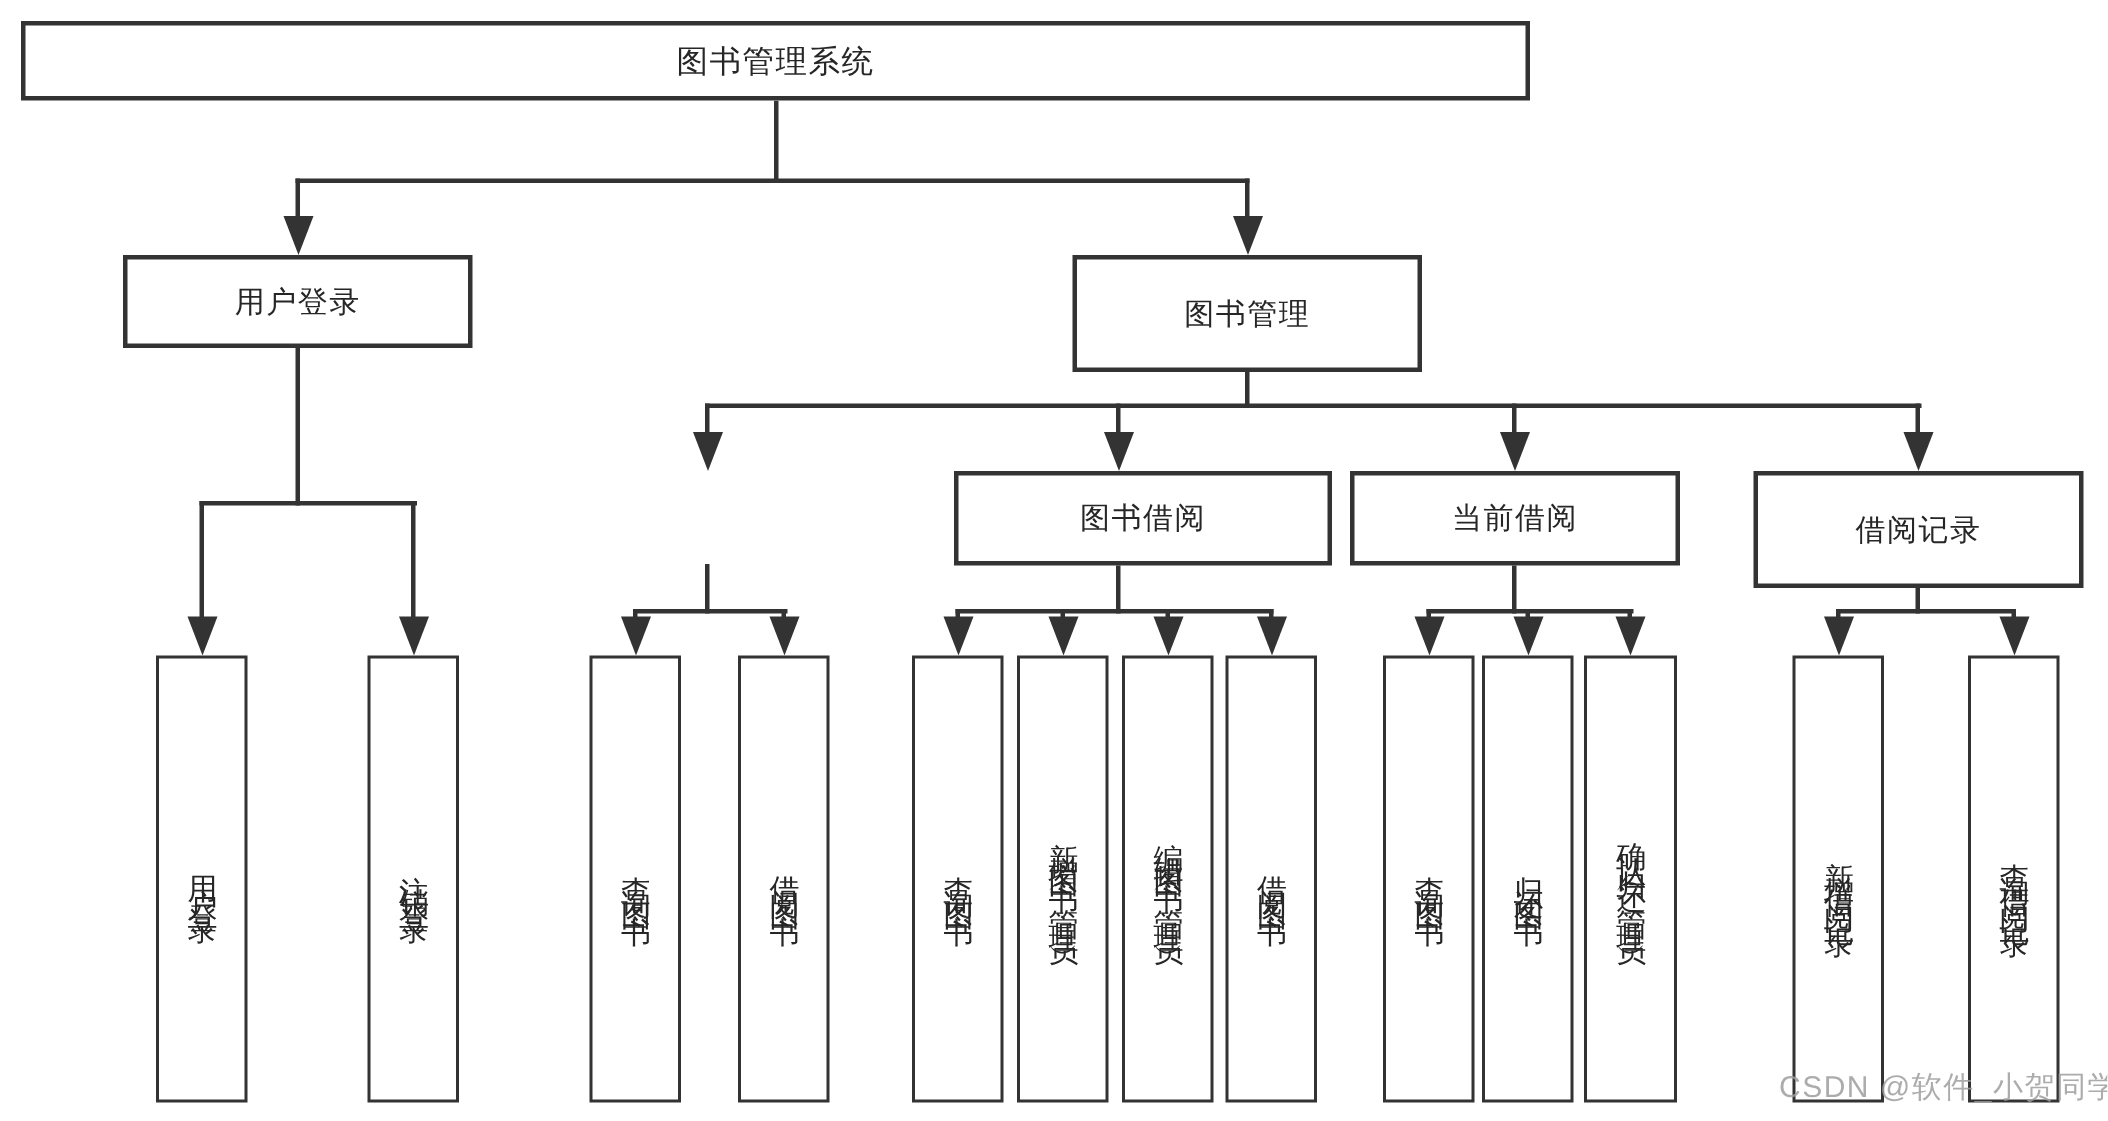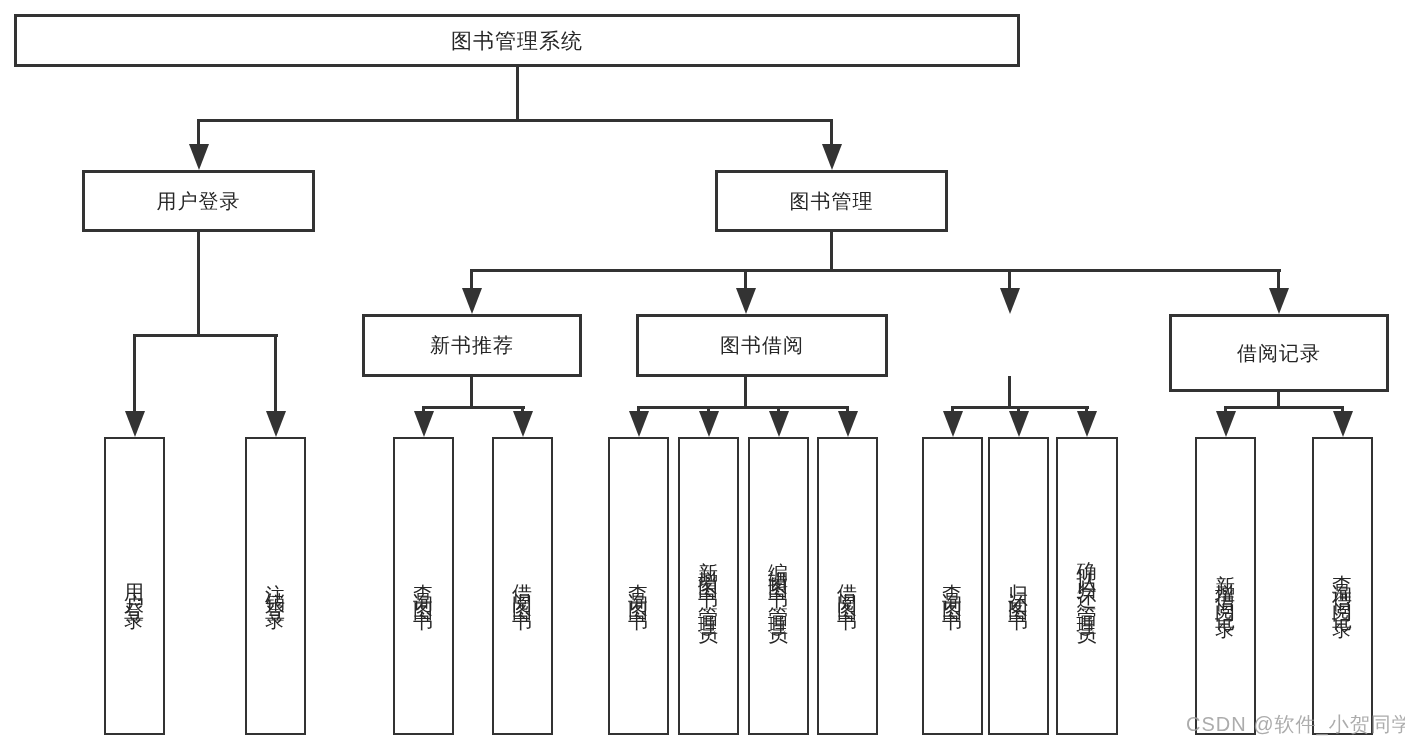--- a/index.html
+++ b/index.html
@@ -66,29 +66,29 @@
 
 <div class="canvas">
 
   <div class="node h root" style="left:14px;top:14px;width:1006px;height:53px">
     <span>图书管理系统</span>
   </div>
 
   <div class="node h" style="left:82px;top:170px;width:233px;height:62px">
     <span>用户登录</span>
   </div>
-  <div class="node h" style="left:715px;top:170px;width:233px;height:62px">
+  <div class="node h" style="left:715px;top:170px;width:233px;height:78px">
     <span>图书管理</span>
   </div>
 
-  <div class="node h" style="left:362px;top:314px;width:220px;height:63px">
-    <span>新书推荐</span>
-  </div>
   <div class="node h" style="left:636px;top:314px;width:252px;height:63px">
     <span>图书借阅</span>
+  </div>
+  <div class="node h" style="left:900px;top:314px;width:220px;height:63px">
+    <span>当前借阅</span>
   </div>
   <div class="node h" style="left:1169px;top:314px;width:220px;height:78px">
     <span>借阅记录</span>
   </div>
 
   <div class="node v" style="left:104px;top:437px;width:61px;height:298px">
     <span>用户登录</span>
   </div>
   <div class="node v" style="left:245px;top:437px;width:61px;height:298px">
     <span>注销登录</span>

